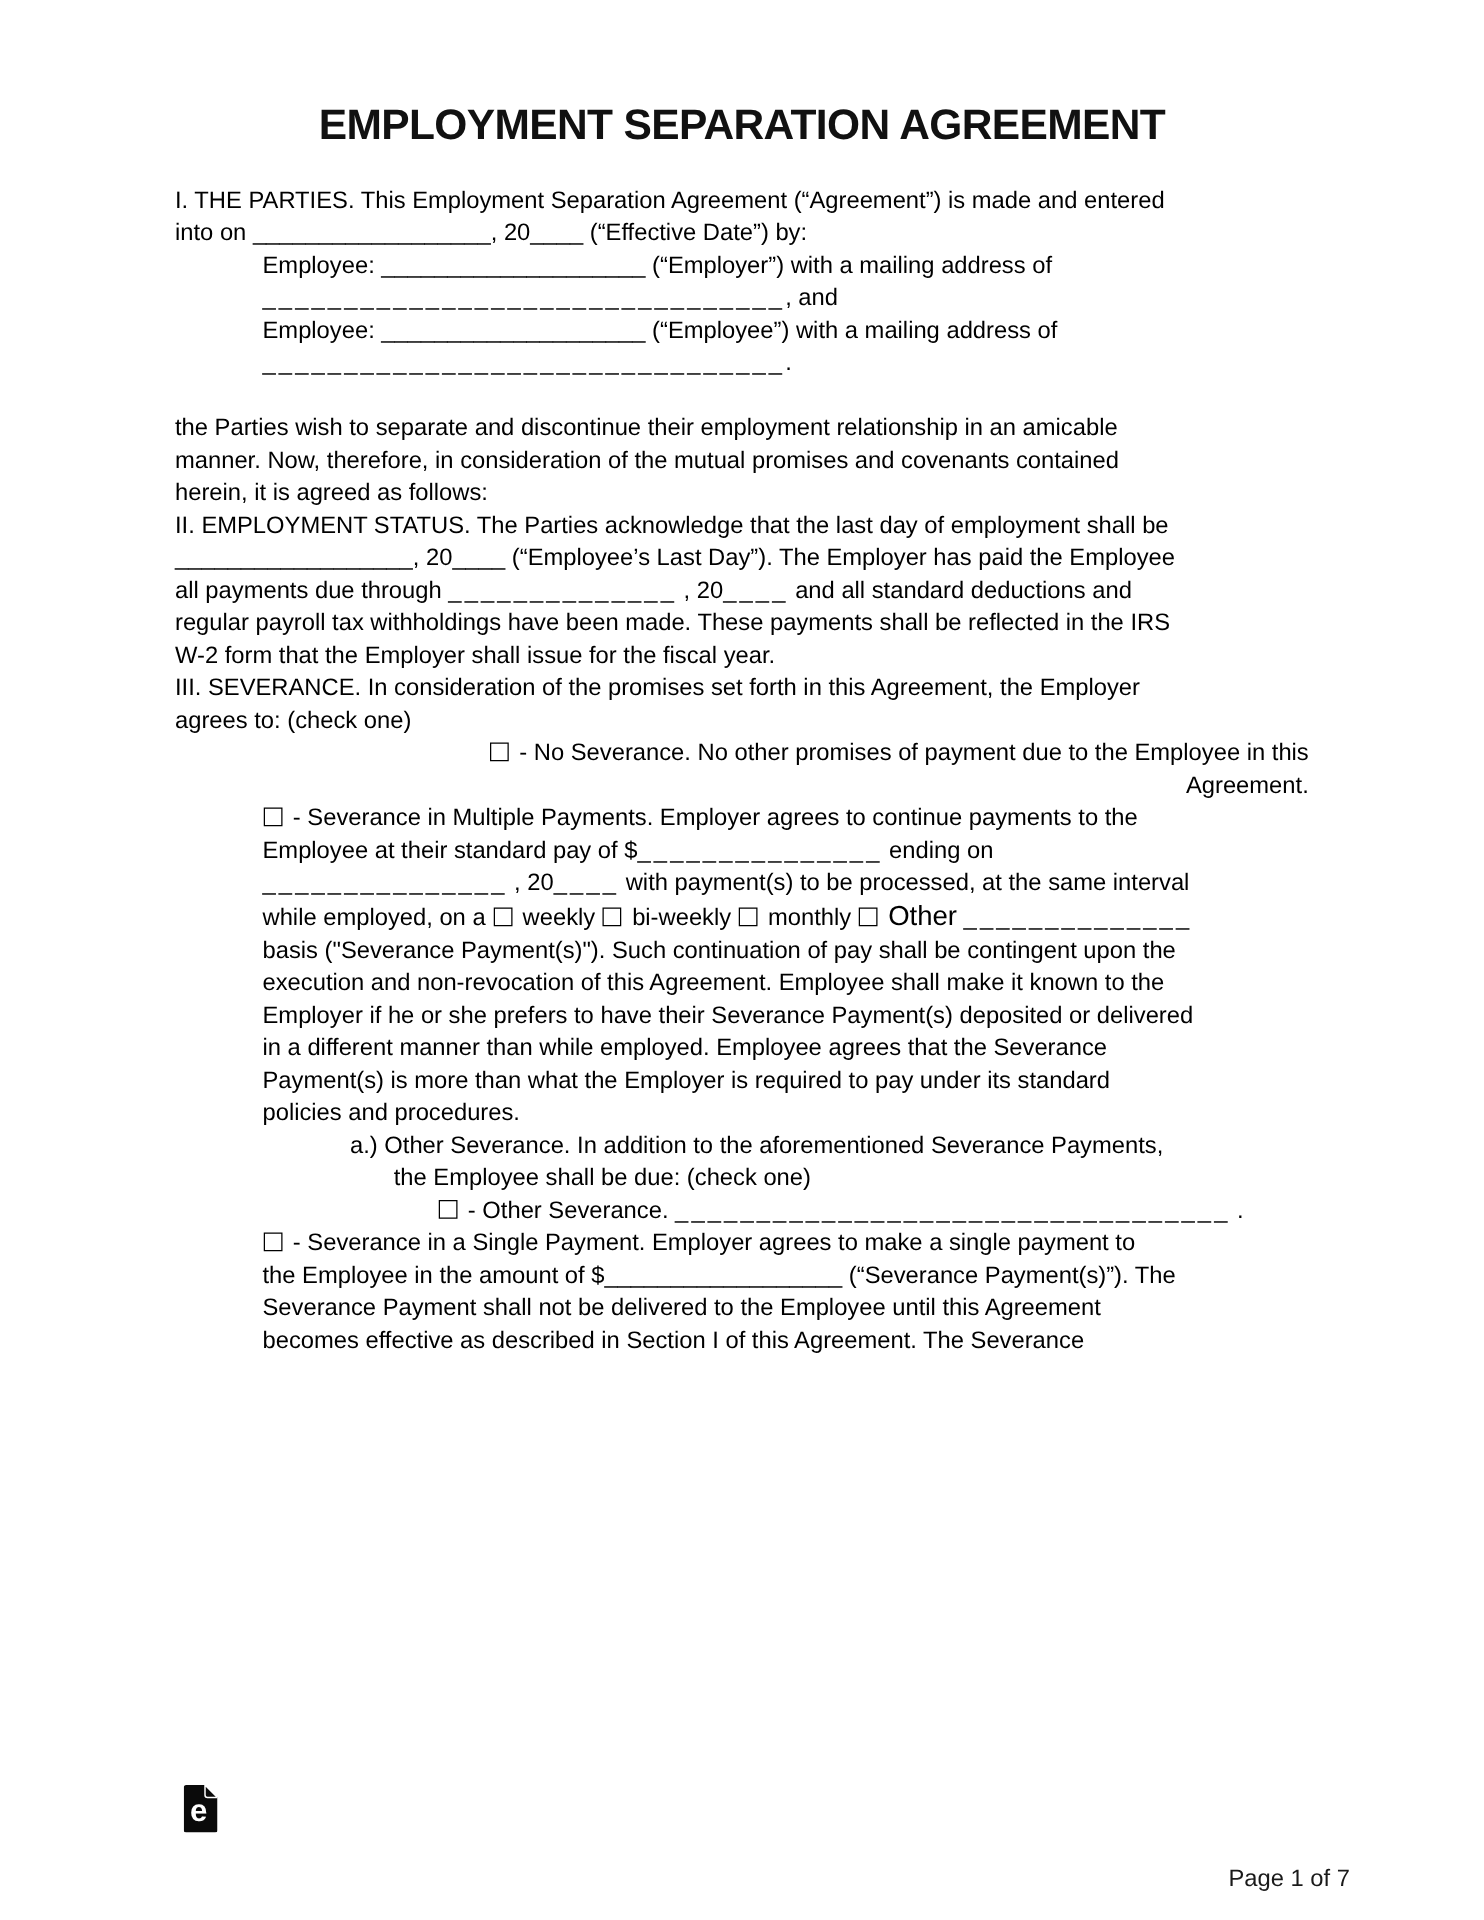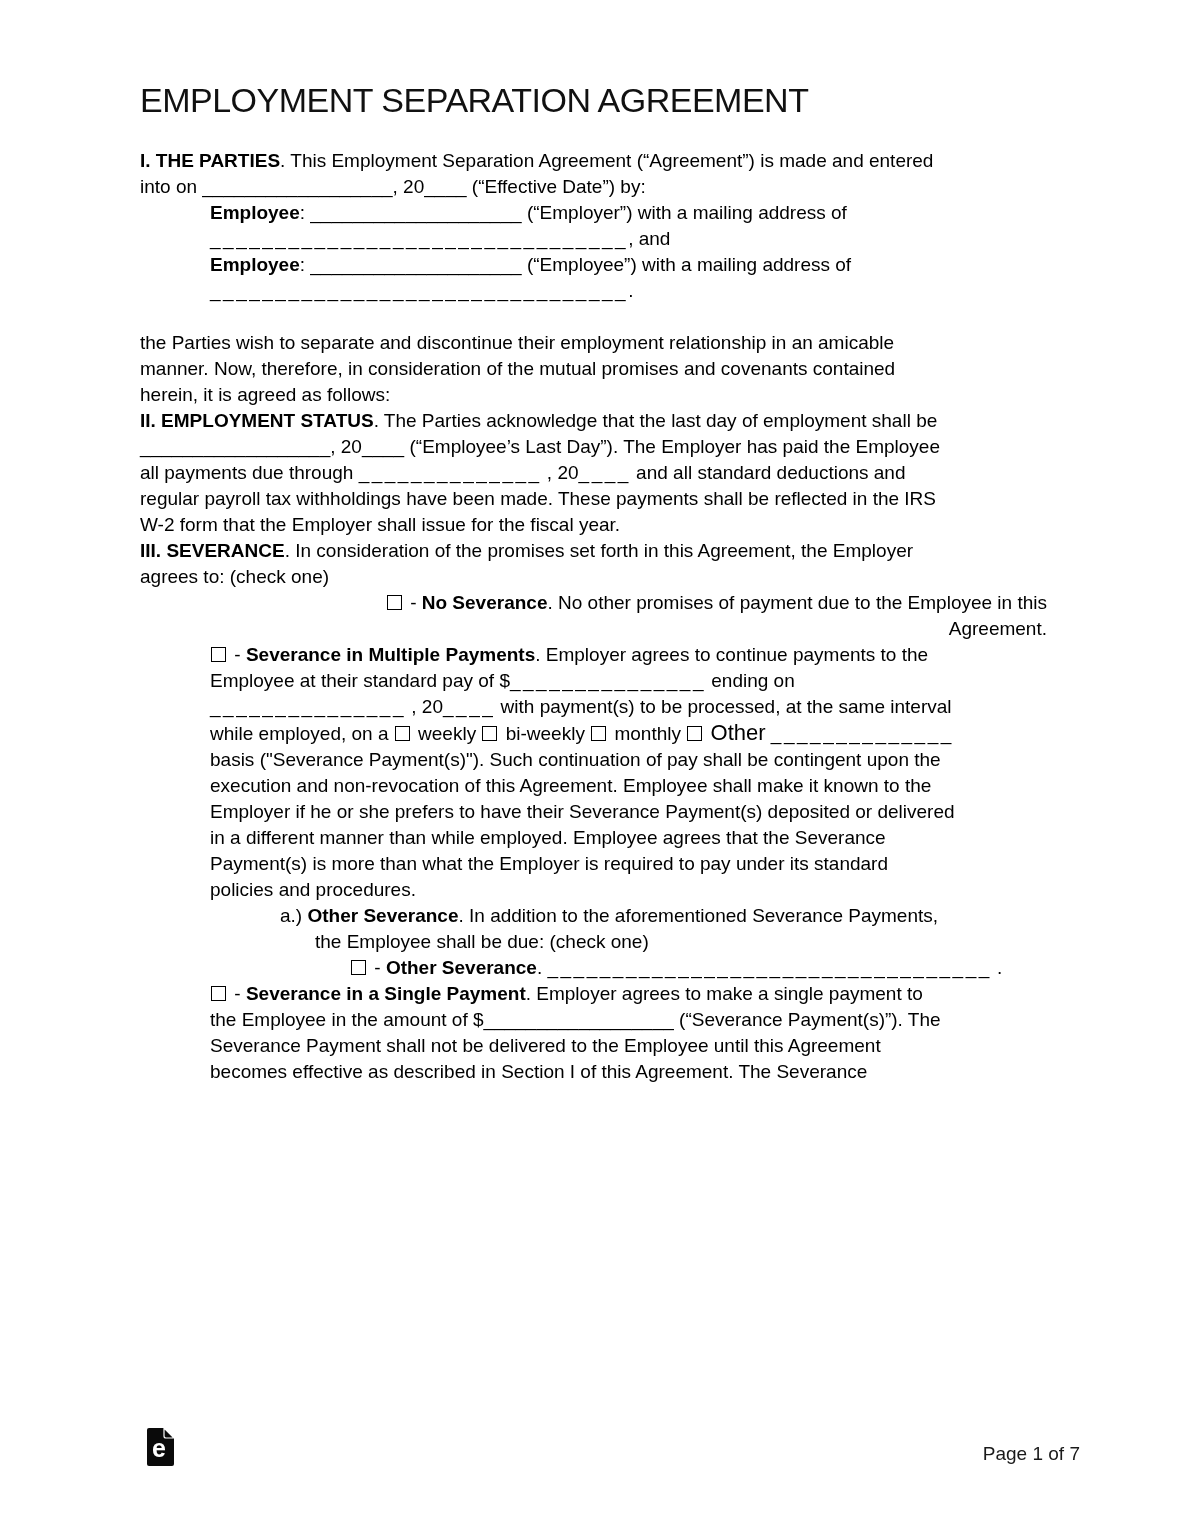--- a/index.html
+++ b/index.html
@@ -6,43 +6,43 @@
   body {
     width: 1187px; height: 1536px;
     font-family: "Liberation Sans", "DejaVu Sans", sans-serif;
     font-size: 19px; line-height: 26px; color: #000;
     position: relative; overflow: hidden;
   }
   .page { position: relative; width: 1187px; height: 1536px; background: #fff; }
   .content { padding: 82px 140px 0 140px; }
   h1.doc-title {
     margin: 0 0 30px 0;
-    font-size: 34px; line-height: 36px; font-weight: normal;
-    letter-spacing: -0.5px; color: #111;
+    font-size: 34px; line-height: 36px; font-weight: bold;
+    text-align: center; letter-spacing: -0.5px; color: #111;
   }
   p.para { margin: 0; }
   .mb24 { margin-bottom: 24px; } .mb22 { margin-bottom: 22px; }
   .mb16 { margin-bottom: 16px; } .mb18 { margin-bottom: 18px; }
   .mb28 { margin-bottom: 28px; } .mb26 { margin-bottom: 26px; text-align: right; }
   .mb30 { margin-bottom: 30px; }
   .ind1 { padding-left: 70px; }
   .ind3 { padding-left: 210px; }
   .hang-a { padding-left: 175px; text-indent: -35px; }
-  .bold { font-weight: bold; }
+  .bold { font-weight: normal; }
   .big { font-size: 22px; }
   .blank { white-space: nowrap; }
   .blank.dashed { letter-spacing: 2.5px; margin-top: 31px; }
   .cb {
     display: inline-block; width: 13px; height: 13px;
     border: 1.6px solid #000; vertical-align: -1px;
     margin: 0 3px 0 1px; background: #fff;
   }
   .footer-logo { position: absolute; left: 147px; top: 1428px; }
   .footer-page {
-    position: absolute; right: 107px; top: 1441px;
+    position: absolute; right: 107px; top: 1491px;
     font-size: 19px; color: #1a1a1a;
   }
 </style>
 </head>
 <body>
 
 <div class="page">
   <div class="content">
 
     <h1 class="doc-title">EMPLOYMENT SEPARATION AGREEMENT</h1>

